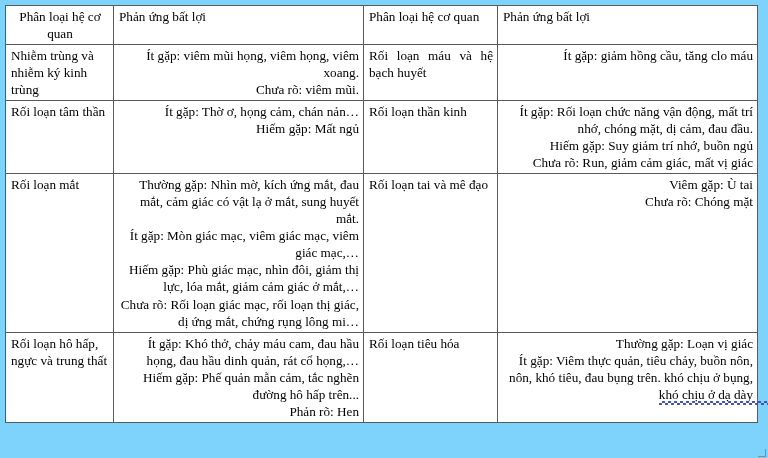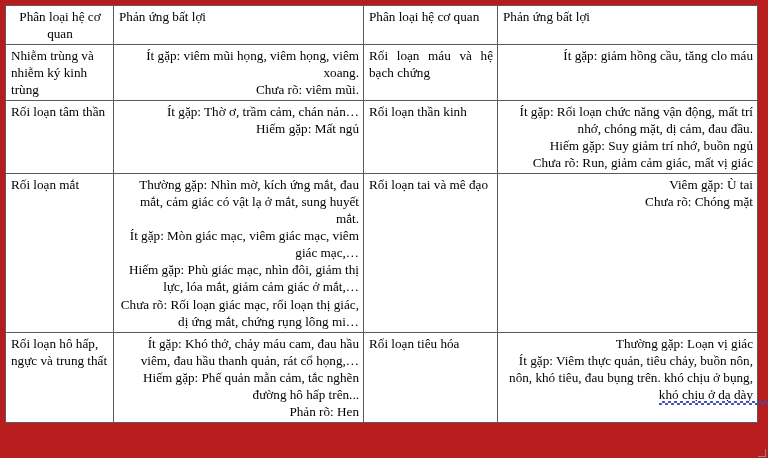--- a/index.html
+++ b/index.html
@@ -15,21 +15,21 @@
     overflow: hidden;
     position: relative;
   }
 
   #doc-canvas {
     position: absolute;
     left: 0;
     top: 0;
     width: 768px;
     height: 458px;
-    background: #b91c1c;
+    background: #7dd3fc;
   }
 
   table.adr-table {
     position: absolute;
     left: 5px;
     top: 5px;
     width: 752px;
     border-collapse: collapse;
     table-layout: fixed;
     background: #ffffff;
@@ -124,31 +124,31 @@
         <td class="hdr-left">Phân loại hệ cơ quan</td>
         <td class="hdr-left">Phản ứng bất lợi</td>
       </tr>
 
       <tr>
         <td>Nhiễm trùng và nhiễm ký kinh trùng</td>
         <td>
           <span class="cell-line">Ít gặp: viêm mũi họng, viêm họng, viêm xoang.</span>
           <span class="cell-line">Chưa rõ: viêm mũi.</span>
         </td>
-        <td class="organ-justify">Rối loạn máu và hệ bạch chứng</td>
+        <td class="organ-justify">Rối loạn máu và hệ bạch huyết</td>
         <td>
           <span class="cell-line">Ít gặp: giảm hồng cầu, tăng clo máu</span>
         </td>
       </tr>
 
 
       <tr>
         <td>Rối loạn tâm thần</td>
         <td>
-          <span class="cell-line">Ít gặp: Thờ ơ, trầm cảm, chán nản…</span>
+          <span class="cell-line">Ít gặp: Thờ ơ, họng cảm, chán nản…</span>
           <span class="cell-line">Hiếm gặp: Mất ngủ</span>
         </td>
         <td class="organ-justify">Rối loạn thần kinh</td>
         <td>
           <span class="cell-line">Ít gặp: Rối loạn chức năng vận động, mất trí nhớ, chóng mặt, dị cảm, đau đầu.</span>
           <span class="cell-line">Hiếm gặp: Suy giảm trí nhớ, buồn ngủ</span>
           <span class="cell-line">Chưa rõ: Run, giảm cảm giác, mất vị giác</span>
         </td>
       </tr>
 
@@ -163,21 +163,21 @@
         <td class="organ-justify">Rối loạn tai và mê đạo</td>
         <td>
           <span class="cell-line">Viêm gặp: Ù tai</span>
           <span class="cell-line">Chưa rõ: Chóng mặt</span>
         </td>
       </tr>
 
       <tr>
         <td>Rối loạn hô hấp, ngực và trung thất</td>
         <td>
-          <span class="cell-line">Ít gặp: Khó thở, chảy máu cam, đau hầu viêm, đau hầu thanh quản, rát cổ họng,…</span>
+          <span class="cell-line">Ít gặp: Khó thở, chảy máu cam, đau hầu họng, đau hầu dinh quản, rát cổ họng,…</span>
           <span class="cell-line">Hiếm gặp: Phế quản mẫn cảm, tắc nghẽn đường hô hấp trên...</span>
           <span class="cell-line">Phản rõ: Hen</span>
         </td>
         <td class="organ-justify">Rối loạn tiêu hóa</td>
         <td>
           <span class="cell-line">Thường gặp: Loạn vị giác</span>
           <span class="cell-line">Ít gặp: Viêm thực quản, tiêu chảy, buồn nôn, nôn, khó tiêu, đau bụng trên. khó chịu ở bụng,</span>
           <span class="cell-line"><span class="squiggle">khó chịu ở dạ dày</span></span>
         </td>
       </tr>

